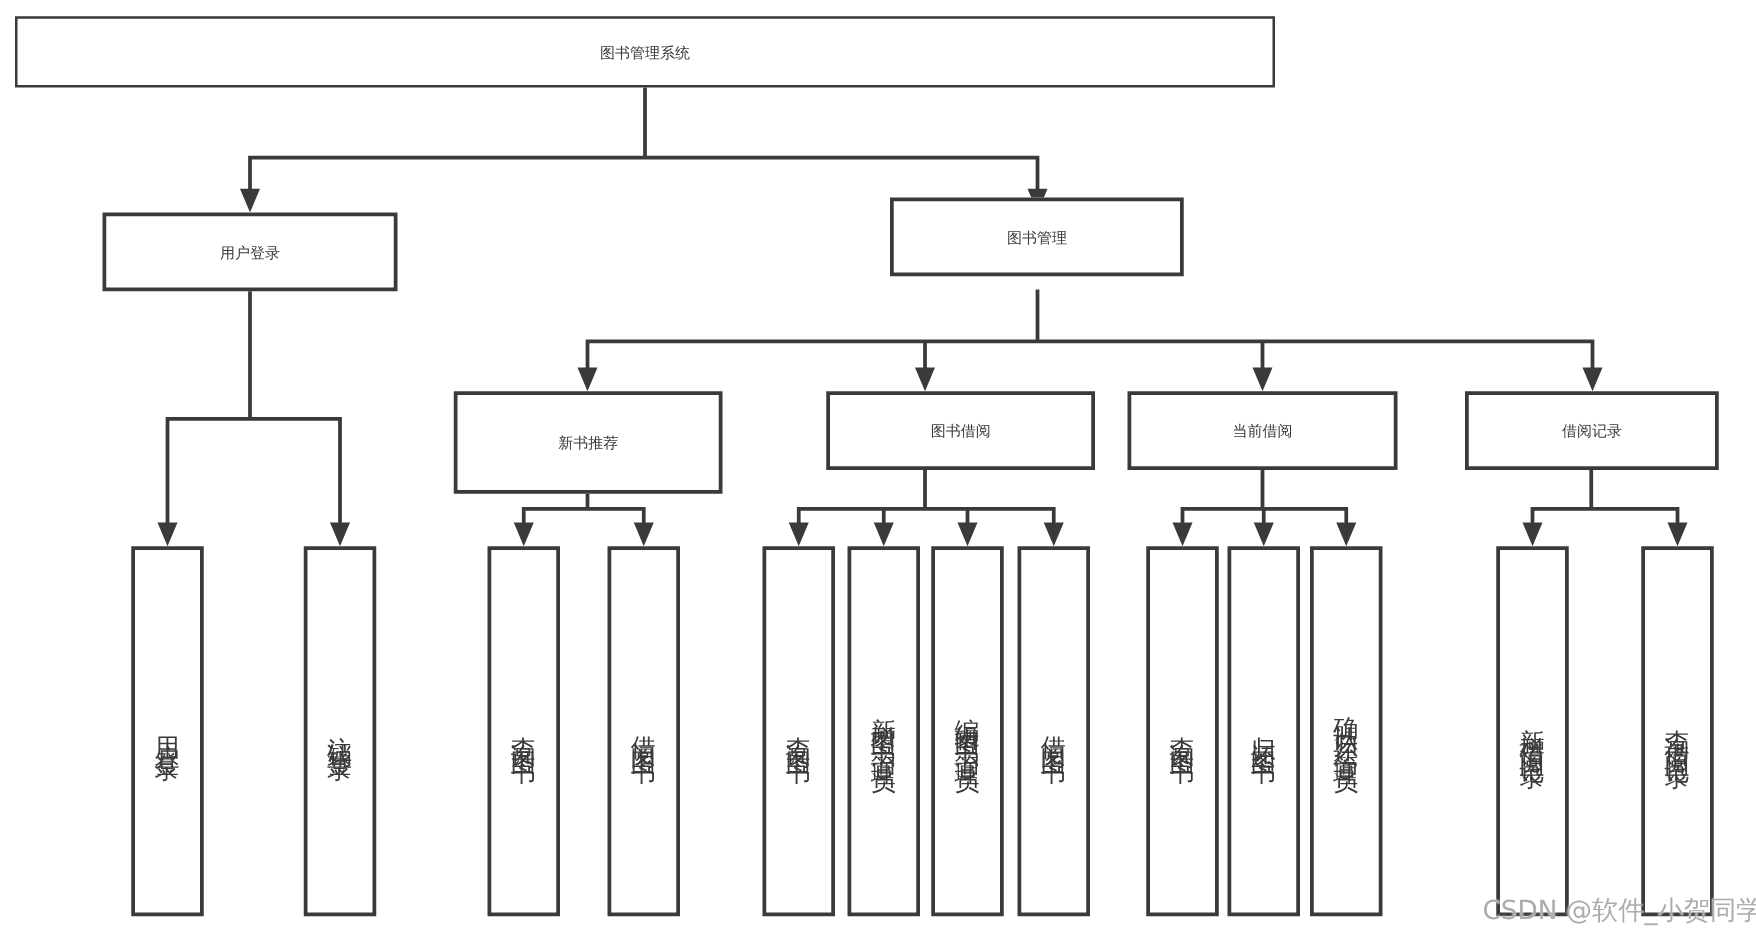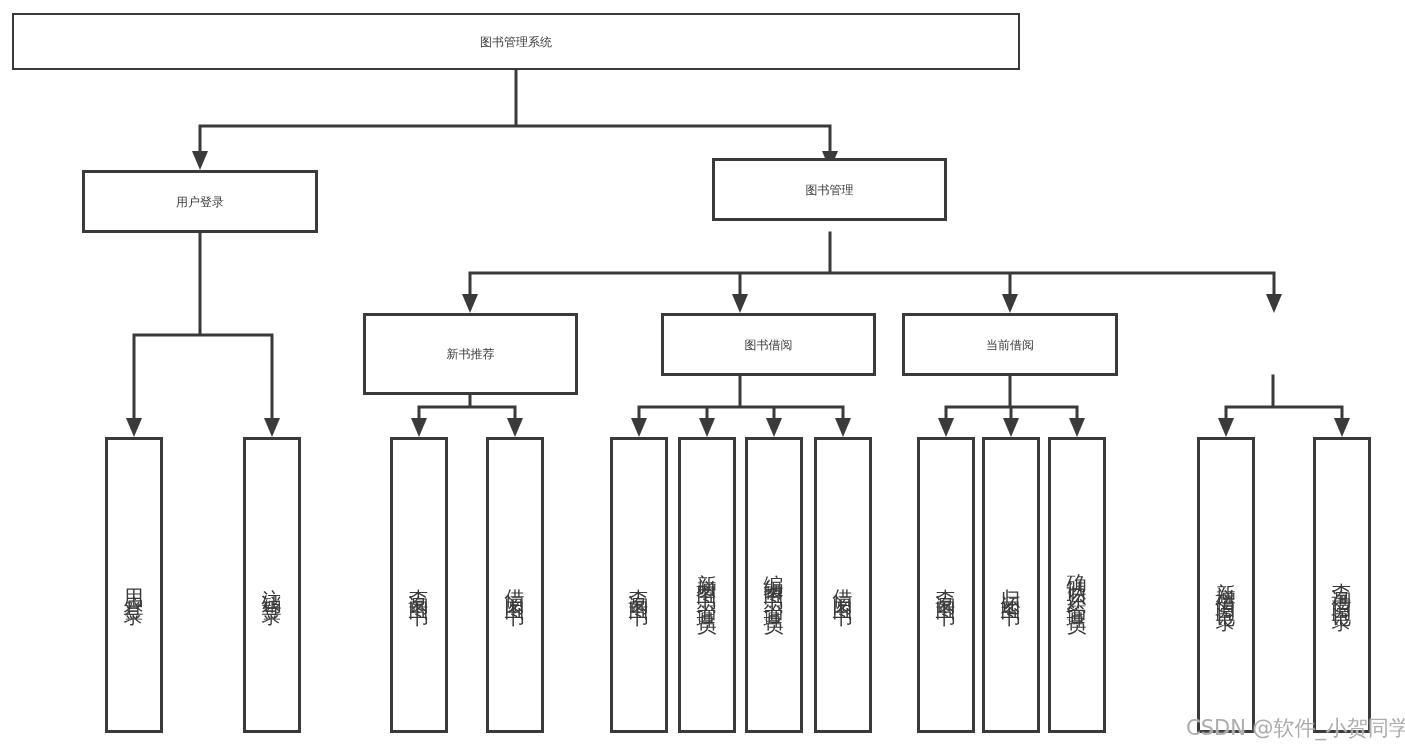--- a/index.html
+++ b/index.html
@@ -110,20 +110,21 @@
   </svg>
 
   <div id="n-root" class="node root">图书管理系统</div>
 
   <div id="n-login" class="node">用户登录</div>
   <div id="n-mgmt" class="node">图书管理</div>
 
   <div id="n-s0" class="node">新书推荐</div>
   <div id="n-s1" class="node">图书借阅</div>
   <div id="n-s2" class="node">当前借阅</div>
+  <div id="n-s3" class="node">借阅记录</div>
 
   <div id="l0" class="node leaf">用户登录</div>
   <div id="l1" class="node leaf">注销登录</div>
 
   <div id="l2" class="node leaf">查询图书</div>
   <div id="l3" class="node leaf">借阅图书</div>
 
   <div id="l4" class="node leaf">查询图书</div>
   <div id="l5" class="node leaf">新增图书（管理员）</div>
   <div id="l6" class="node leaf">编辑图书（管理员）</div>

